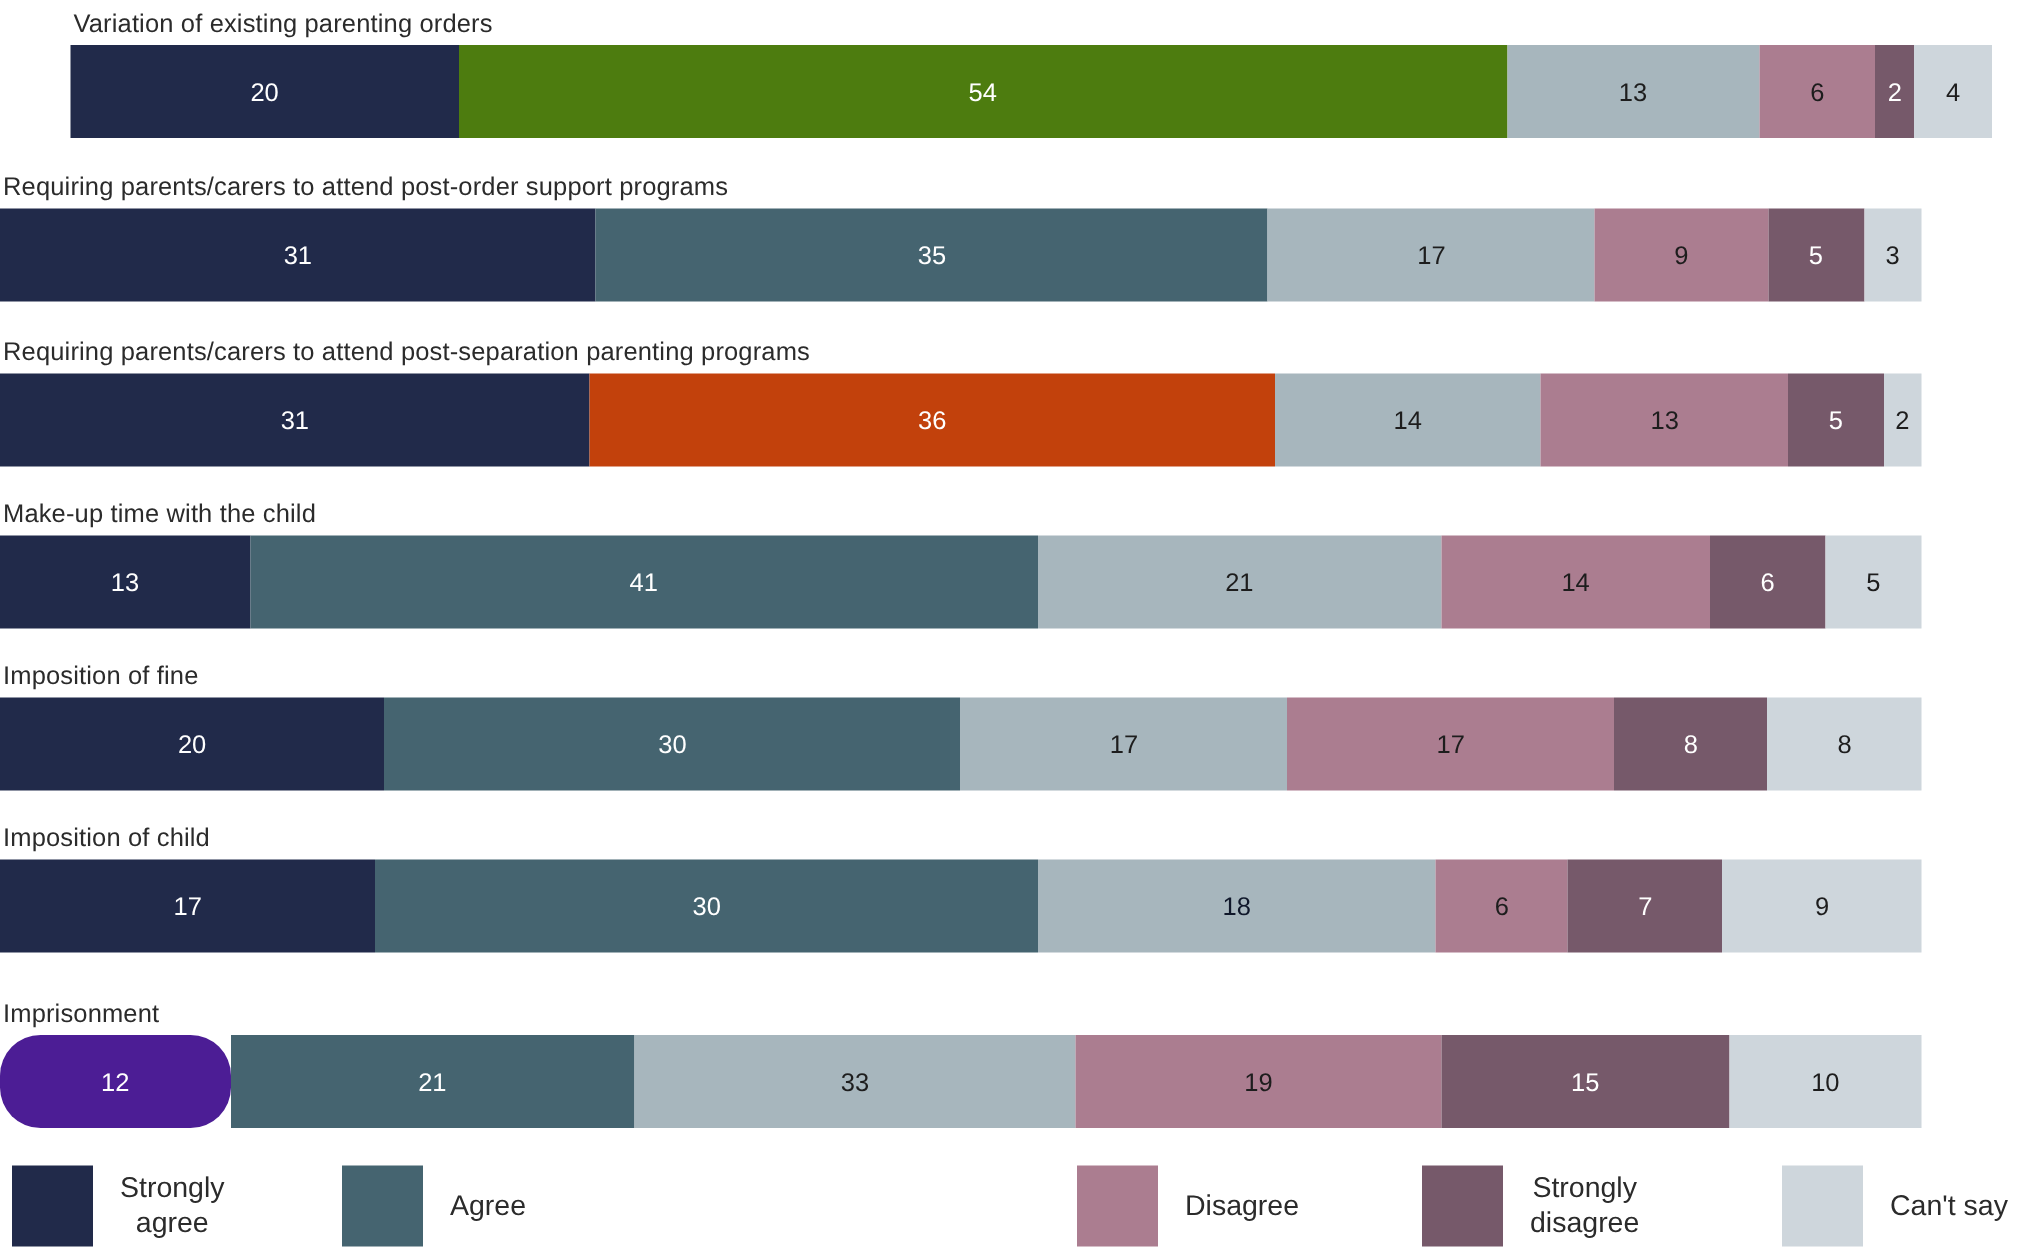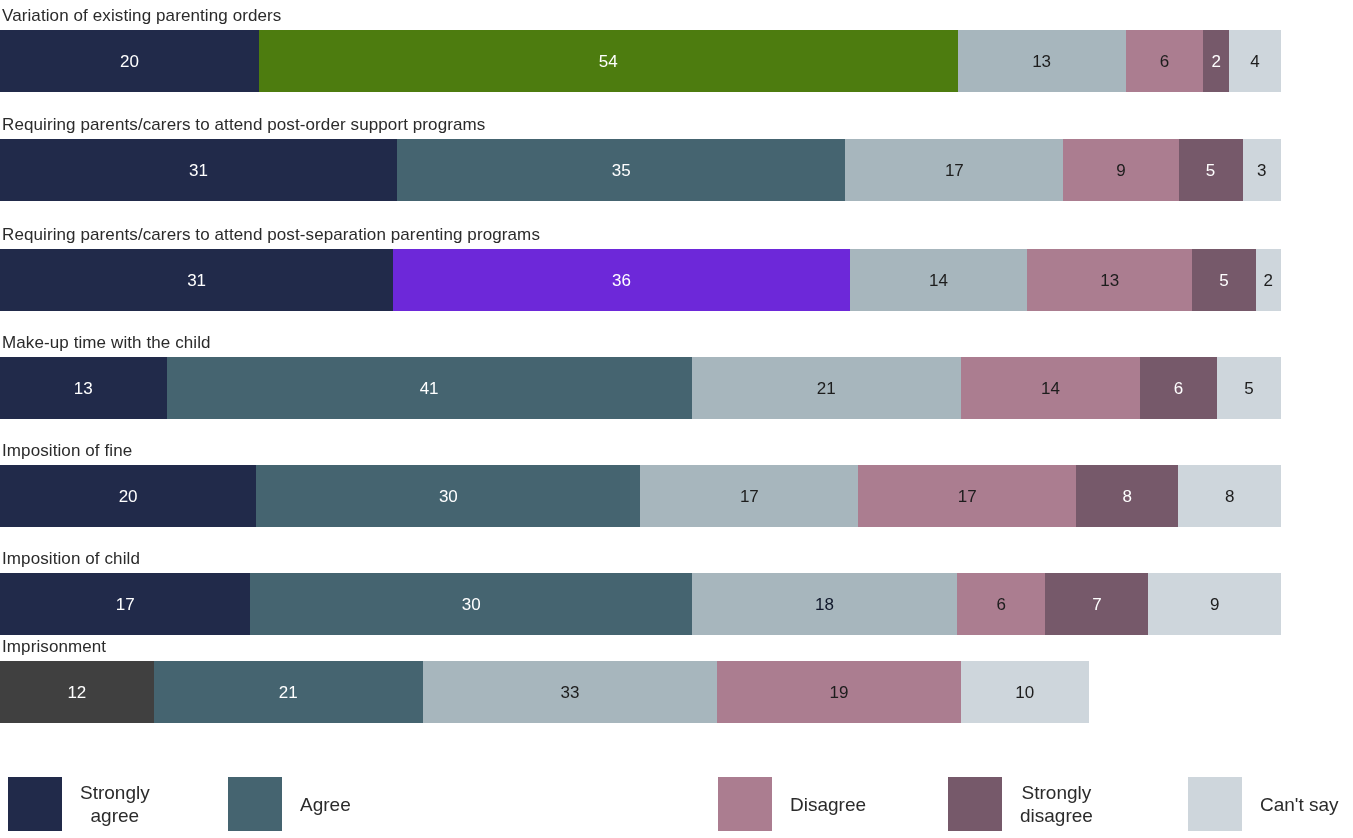--- a/index.html
+++ b/index.html
@@ -42,21 +42,21 @@
   .legend-text{
     font-size:19px;color:#2b2b2b;line-height:23px;
     margin-left:18px;white-space:pre-line;
   }
 </style>
 </head>
 <body>
 
 <div id="chart">
   <div id="bars">
-      <div class="bar-group" style="top: 6px; width: 1281px;">
+      <div class="bar-group" style="top: 6px; width: 1281px; padding-left: 47px;">
         <div class="bar-label">Variation of existing parenting orders</div>
         <div class="bar">
           <div class="seg" style="background: rgb(33, 42, 74); color: rgb(255, 255, 255); flex: 0 0 20.202%;">
             <span>20</span>
           </div>
           <div class="seg" style="background: #4d7c0f; color: rgb(255, 255, 255); flex: 0 0 54.5455%;">
             <span>54</span>
           </div>
           <div class="seg" style="background: rgb(167, 182, 189); color: rgb(29, 29, 29); flex: 0 0 13.1313%;">
             <span>13</span>
@@ -94,21 +94,21 @@
             <span>3</span>
           </div>
         </div>
       </div>
       <div class="bar-group" style="top: 225px; width: 1281px;">
         <div class="bar-label">Requiring parents/carers to attend post-separation parenting programs</div>
         <div class="bar">
           <div class="seg" style="background: rgb(33, 42, 74); color: rgb(255, 255, 255); flex: 0 0 30.6931%;">
             <span>31</span>
           </div>
-          <div class="seg" style="background: #6d28d9; color: rgb(255, 255, 255); flex: 0 0 35.6436%;">
+          <div class="seg" style="background: #c2410c; color: rgb(255, 255, 255); flex: 0 0 35.6436%;">
             <span>36</span>
           </div>
           <div class="seg" style="background: rgb(167, 182, 189); color: rgb(29, 29, 29); flex: 0 0 13.8614%;">
             <span>14</span>
           </div>
           <div class="seg" style="background: rgb(171, 125, 144); color: rgb(29, 29, 29); flex: 0 0 12.8713%;">
             <span>13</span>
           </div>
           <div class="seg" style="background: rgb(118, 89, 106); color: rgb(255, 255, 255); flex: 0 0 4.9505%;">
             <span>5</span>
@@ -180,34 +180,37 @@
             <span>6</span>
           </div>
           <div class="seg" style="background: rgb(118, 89, 106); color: rgb(255, 255, 255); flex: 0 0 8.04598%;">
             <span>7</span>
           </div>
           <div class="seg" style="background: rgb(206, 214, 220); color: rgb(29, 29, 29); flex: 0 0 10.3448%;">
             <span>9</span>
           </div>
         </div>
       </div>
-      <div class="bar-group" style="top: 637px; width: 1281px;">
+      <div class="bar-group" style="top: 666px; width: 1281px;">
         <div class="bar-label">Imprisonment</div>
         <div class="bar">
-          <div class="seg" style="background: #404040; color: rgb(255, 255, 255); flex: 0 0 12%;">
+          <div class="seg" style="background: #4c1d95; color: rgb(255, 255, 255); flex: 0 0 12%; border-radius: 27px;">
             <span>12</span>
           </div>
           <div class="seg" style="background: rgb(69, 100, 112); color: rgb(255, 255, 255); flex: 0 0 21%;">
             <span>21</span>
           </div>
           <div class="seg" style="background: rgb(167, 182, 189); color: rgb(29, 29, 29); flex: 0 0 23%;">
             <span>33</span>
           </div>
           <div class="seg" style="background: rgb(171, 125, 144); color: rgb(29, 29, 29); flex: 0 0 19%;">
             <span>19</span>
+          </div>
+          <div class="seg" style="background: rgb(118, 89, 106); color: rgb(255, 255, 255); flex: 0 0 15%;">
+            <span>15</span>
           </div>
           <div class="seg" style="background: rgb(206, 214, 220); color: rgb(29, 29, 29); flex: 0 0 10%;">
             <span>10</span>
           </div>
         </div>
       </div>
     </div>
   <div class="legend" id="legend">
       <div class="legend-item" style="position: absolute; left: 8px; top: 0px;">
         <div class="legend-swatch" style="background: rgb(33, 42, 74);"></div>

